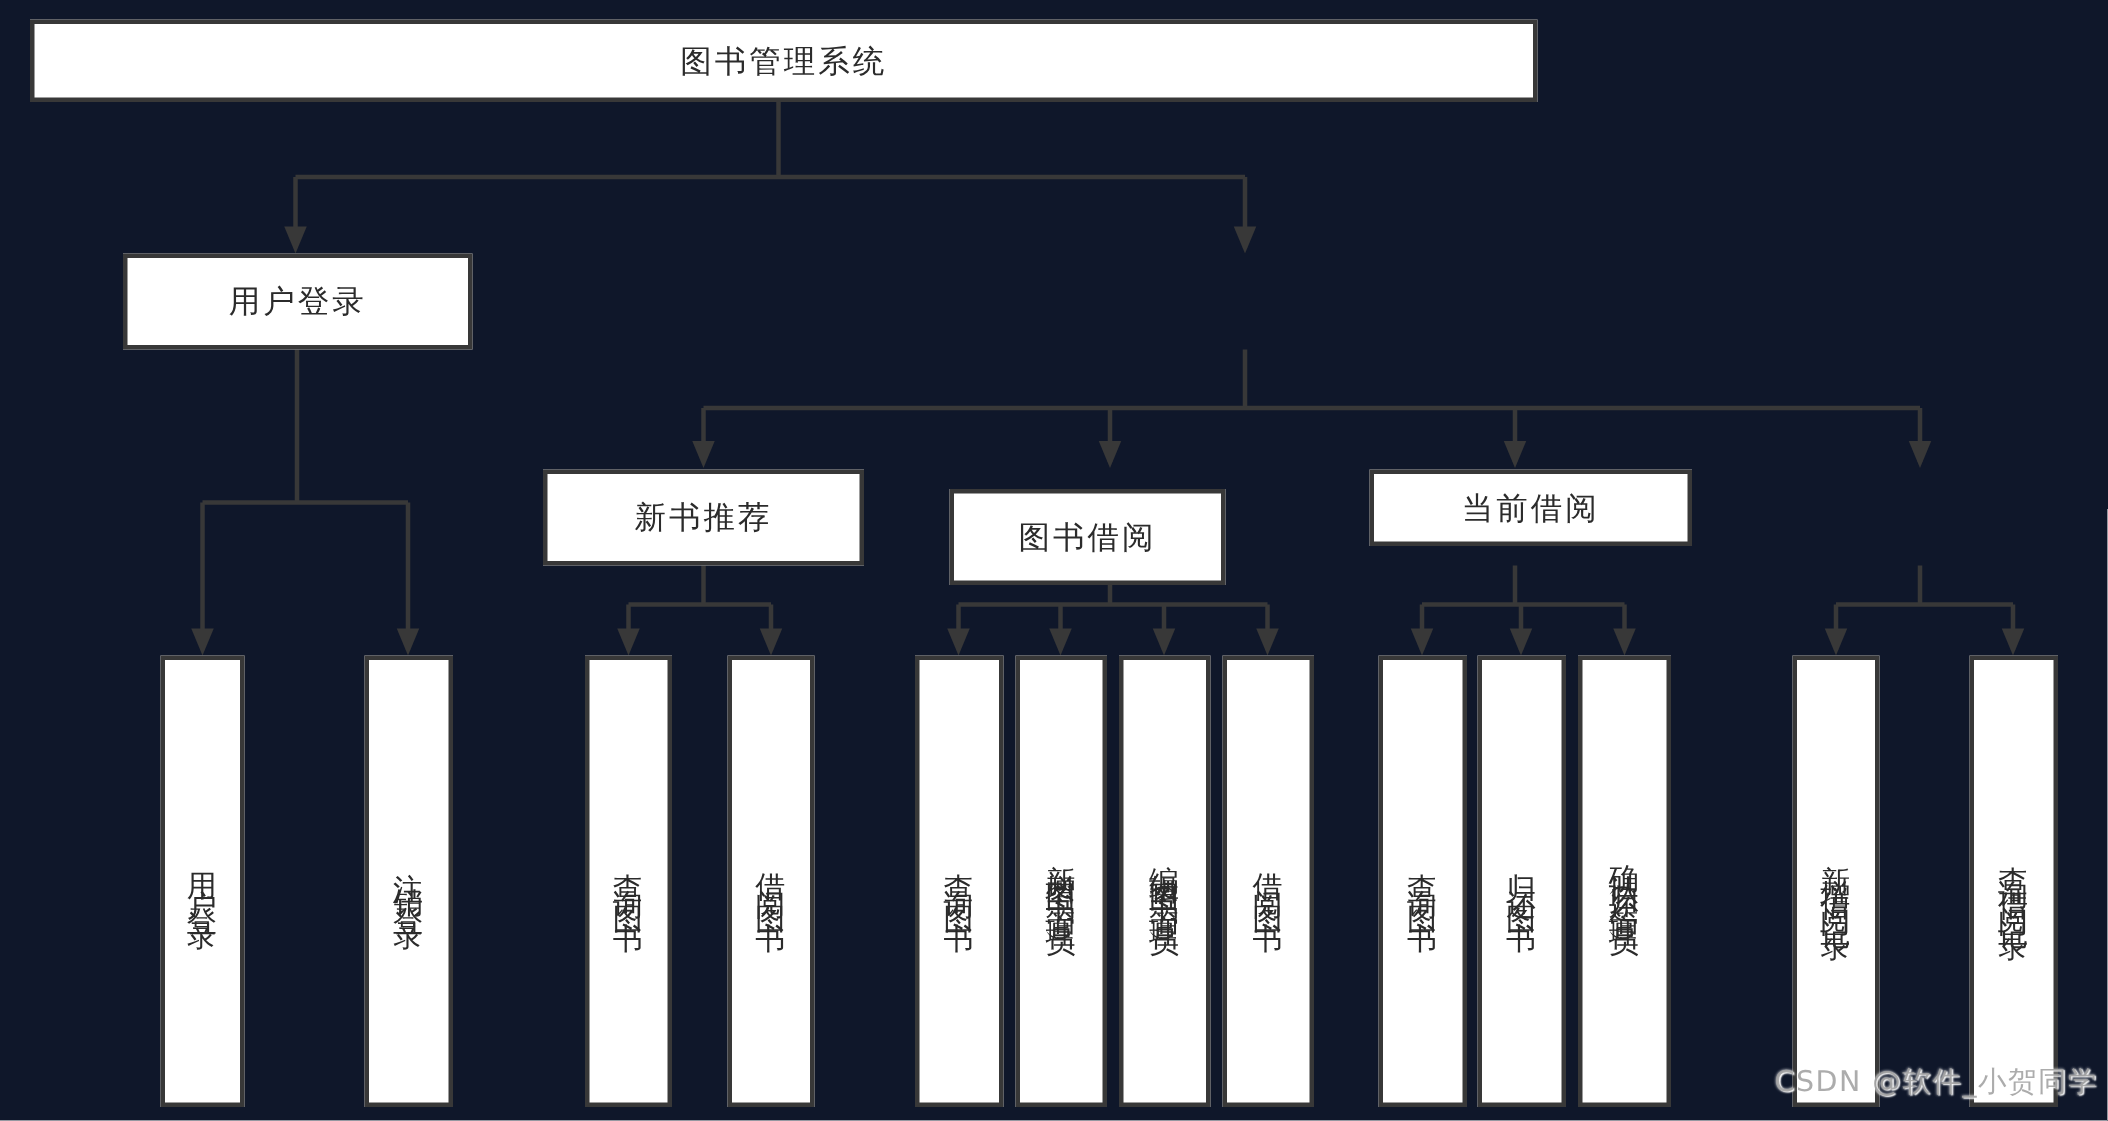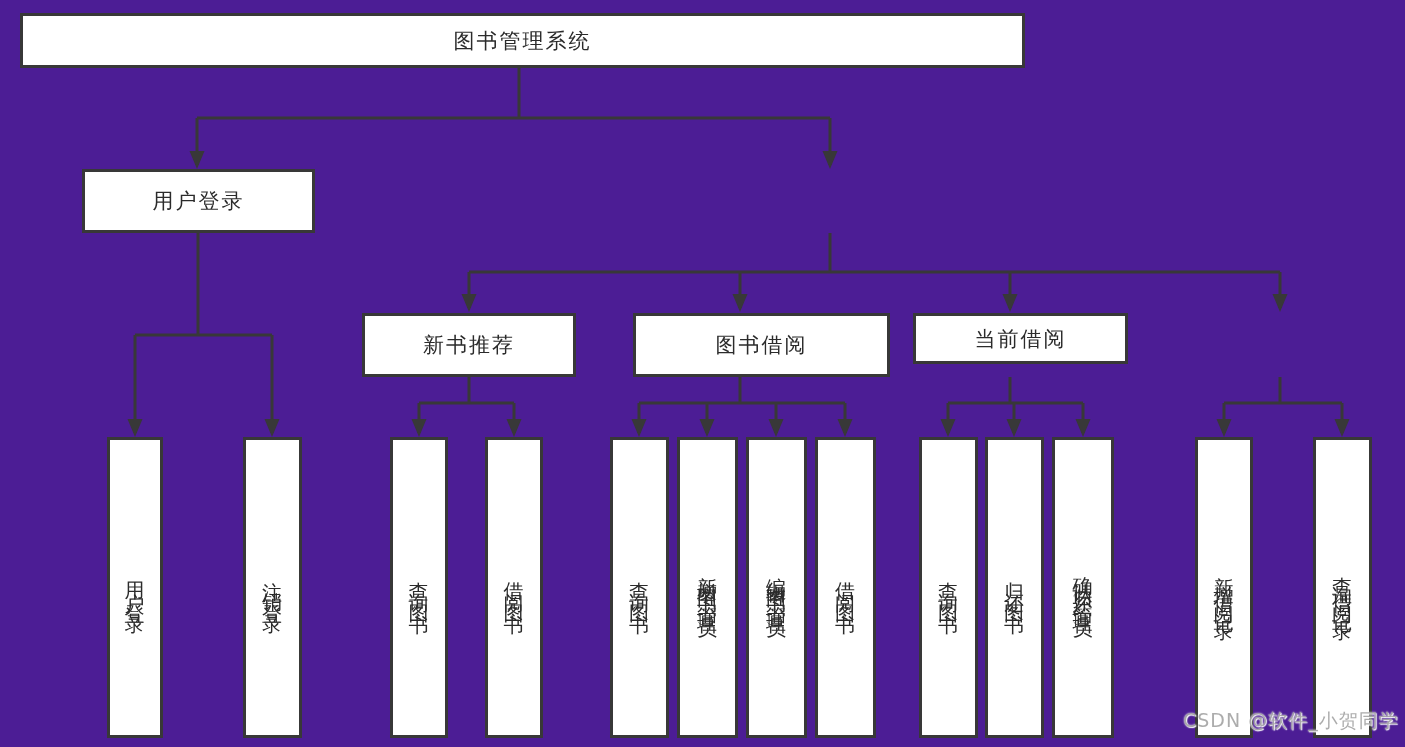--- a/index.html
+++ b/index.html
@@ -1,20 +1,20 @@
 <!DOCTYPE html>
 <html><head>
 <meta charset="utf-8">
 <style>
   html, body { margin: 0; padding: 0; background: #ffffff; }
   .canvas {
     position: relative;
     width: 1405px;
     height: 747px;
-    background: #4c1d95;
+    background: #0f172a;
     font-family: "DejaVu Sans", "Liberation Sans", sans-serif;
     overflow: hidden;
     color: #2b2b2b;
   }
   svg.wires {
     position: absolute;
     left: 0; top: 0;
     width: 1405px; height: 747px;
   }
   .box {
@@ -96,21 +96,21 @@
       <polygon points="1216.5,419 1231.5,419 1224,437"></polygon>
       <polygon points="1334.5,419 1349.5,419 1342,437"></polygon>
     </g>
   </svg>
 
   <div class="box hbox" style="left:20px; top:13px; width:1005px; height:55px;">图书管理系统</div>
 
   <div class="box hbox" style="left:82px; top:169px; width:233px; height:64px;">用户登录</div>
 
   <div class="box hbox" style="left:362px; top:313px; width:214px; height:64px;text-align:right;">新书推荐</div>
-  <div class="box hbox" style="left:633px; top:313px; width:257px; height:64px;">图书借阅</div>
+  <div class="box hbox" style="left:633px; top:326px; width:184px; height:64px;">图书借阅</div>
   <div class="box hbox" style="left:913px; top:313px; width:215px; height:51px;">当前借阅</div>
 
   <div class="box" style="left:107px; top:437px; width:56px; height:301px;">
     <span class="vlabel">用户登录</span>
   </div>
   <div class="box" style="left:243px; top:437px; width:59px; height:301px;">
     <span class="vlabel">注销登录</span>
   </div>
 
   <div class="box" style="left:390px; top:437px; width:58px; height:301px;">

